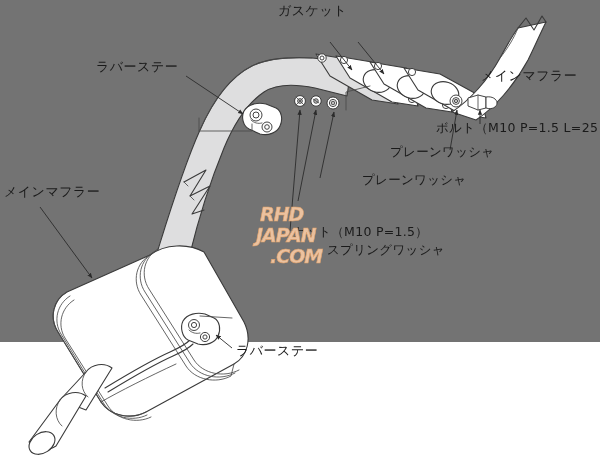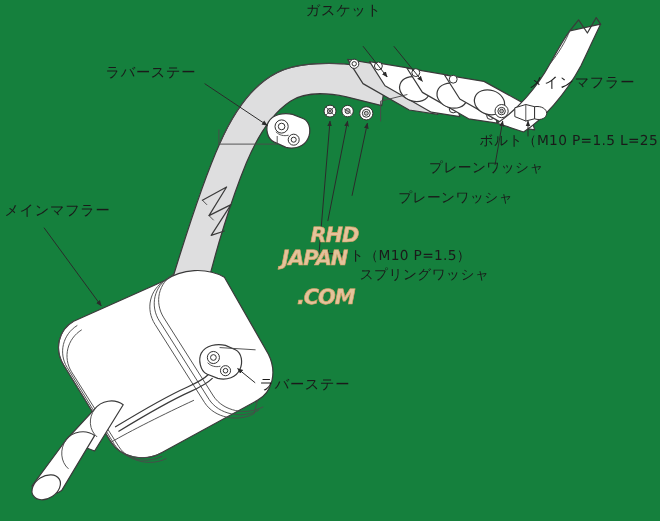--- a/index.html
+++ b/index.html
@@ -1,34 +1,34 @@
 <!DOCTYPE html>
 <html><head>
 <meta charset="utf-8">
 <style>
   html,body{margin:0;padding:0;background:#fff;}
   body{width:600px;height:474px;overflow:hidden;
        font-family:"Liberation Sans","DejaVu Sans",sans-serif;}
-  #stage{position:relative;width:600px;height:474px;background:#15803d;}
+  #stage{position:relative;width:600px;height:342px;background:#737373;}
   #stage svg{position:absolute;top:0;left:0;}
   .lbl{position:absolute;white-space:nowrap;color:#1a1a1a;
        font-family:"DejaVu Sans","Liberation Sans",sans-serif;
        font-size:13px;line-height:1;letter-spacing:.5px;}
   .lbl.sm{font-size:12.5px;letter-spacing:.3px;}
   
   #wm{position:absolute;left:256px;top:205px;width:92px;height:66px;
       pointer-events:none;}
   #wm div{font-family:"DejaVu Sans","Liberation Sans",sans-serif;
       font-weight:bold;font-style:italic;font-size:19px;line-height:19px;
       letter-spacing:-1px;
       -webkit-text-stroke:0.6px #e8a46a;
       color:#f6c9a4;opacity:.92;text-align:left;}
-  #wm .w1{margin-left:4px;text-align:center;}
+  #wm .w1{margin-left:4px;}
   #wm .w2{margin-left:0px;margin-top:2px;}
-  #wm .w3{margin-left:14px;margin-top:16px;}
+  #wm .w3{margin-left:14px;margin-top:2px;}
 </style>
 </head>
 <body>
 
 <div id="stage">
 
   <svg width="600" height="474" viewBox="0 0 600 474">
     <defs>
       <style>
         .ln{fill:none;stroke:#3a3a3a;stroke-width:1.1;

